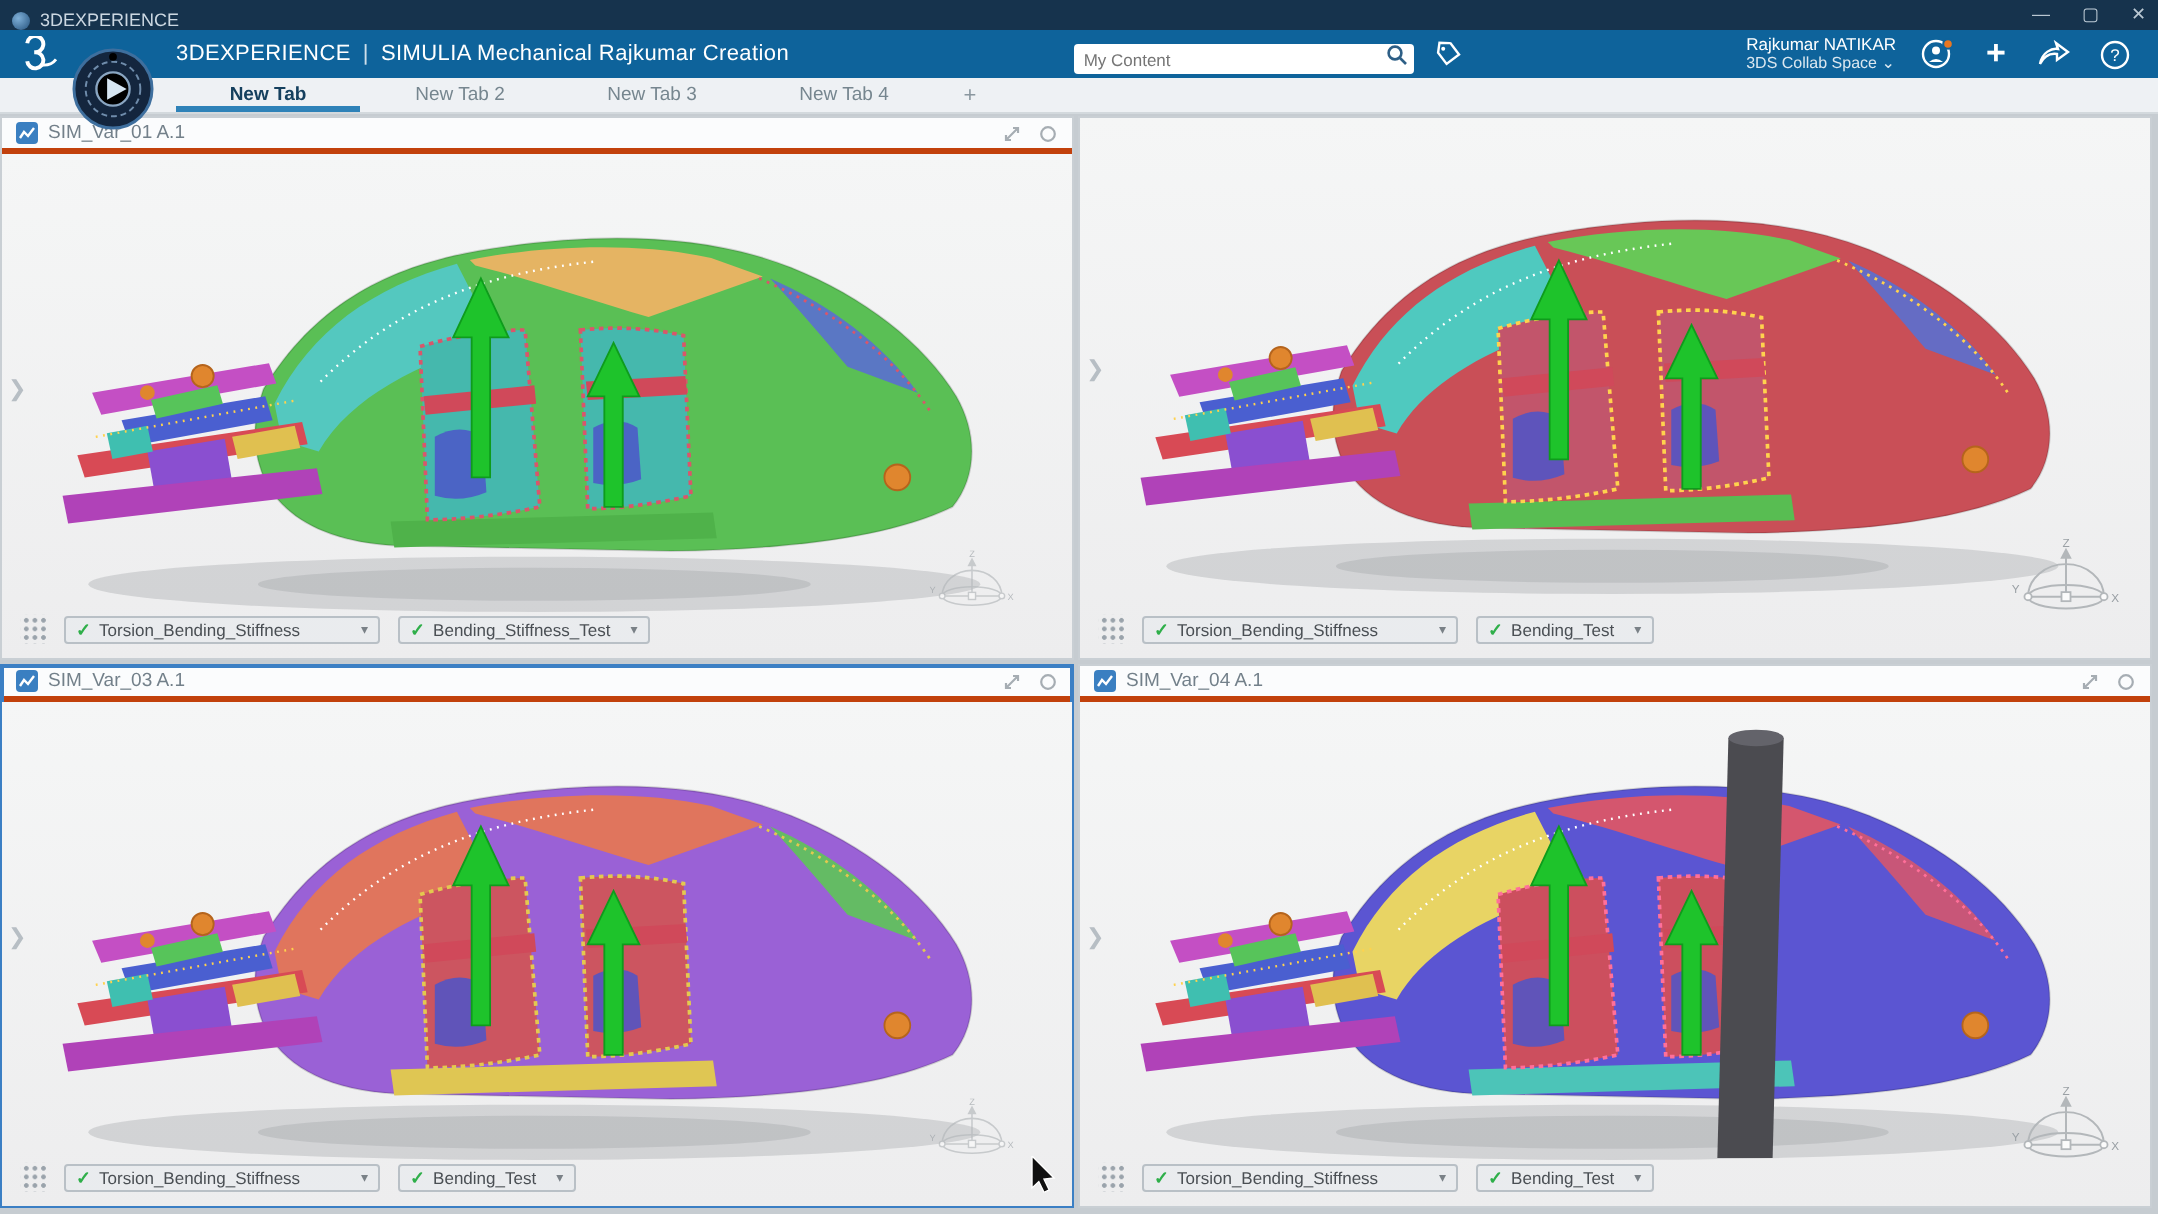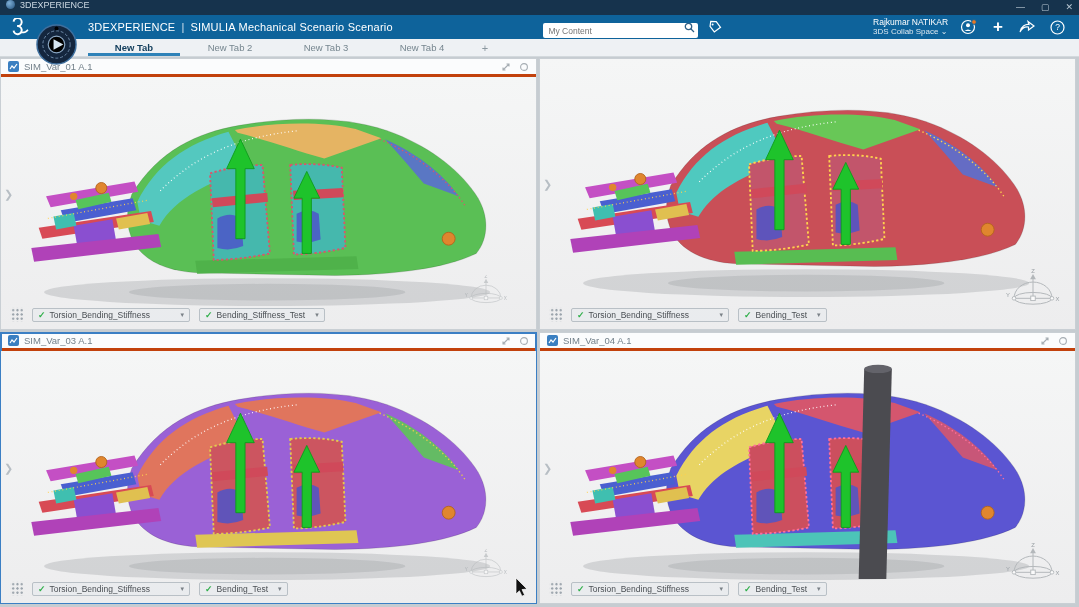--- a/index.html
+++ b/index.html
@@ -1,34 +1,34 @@
 <!DOCTYPE html>
 <html><head>
 <meta charset="utf-8">
 <style>
   * { margin:0; padding:0; box-sizing:border-box; }
   html,body { width:1079px; height:607px; overflow:hidden;
     font-family:"Liberation Sans", sans-serif; background:#c6ccd1; }
 
   
-  .titlebar { height:15px; background:#16334d; display:flex; align-items:flex-start;
+  .titlebar { height:15px; background:#16334d; display:flex; align-items:flex-end;
     padding:0 6px; color:#ccd8e2; font-size:9px; }
   .titlebar .appdot { width:9px; height:9px; border-radius:50%;
     background:radial-gradient(circle at 35% 35%, #7fb0d8, #24517c); margin-right:5px; }
   .tb-controls { margin-left:auto; display:flex; gap:16px; color:#b9c7d2; font-size:9px; }
   .tb-controls span { cursor:default; line-height:15px; }
 
   
   .appbar { height:24px; background:#0e639b; display:flex; align-items:center;
     color:#fff; padding:0 10px 0 8px; position:relative; }
   .logo3ds { width:22px; height:18px; }
   .brand { margin-left:58px; font-size:11px; letter-spacing:.2px; white-space:nowrap; }
   .brand b { font-weight:400; }
   .brand .sep { margin:0 6px; opacity:.8; }
-  .search { margin-left:auto; position:relative; width:155px; height:15px; }
+  .search { margin-left:auto; position:relative; width:170px; height:15px; }
   .search input { width:100%; height:100%; border:none; border-radius:2px; padding:0 18px 0 5px;
     font-size:8.5px; font-family:inherit; color:#333; background:#fff; outline:none; }
   .search svg { position:absolute; right:3px; top:2px; }
   .tagicon { margin-left:10px; }
   .userblock { margin-left:auto; text-align:left; line-height:1.25; margin-right:12px; }
   .userblock .uname { font-size:8.5px; }
   .userblock .uspace { font-size:8px; opacity:.85; }
   .abar-icons { display:flex; align-items:center; gap:15px; margin-right:4px; }
   .abar-icons .plus { font-size:17px; font-weight:700; line-height:20px; }
 
@@ -140,21 +140,21 @@
     <path d="M13,16 q6,1 9,-3" fill="none" stroke="#fff" stroke-width="1.6"></path>
   </svg>
   <svg class="compass" viewBox="0 0 42 42">
     <circle cx="21" cy="21" r="20" fill="#14263e" stroke="#3e6f9e" stroke-width="1.5"></circle>
     <circle cx="21" cy="21" r="14" fill="none" stroke="#6f8cab" stroke-width="1" stroke-dasharray="3,2"></circle>
     <circle cx="21" cy="21" r="8.5" fill="#1d3télé2f4e" stroke="#8aa6c2" stroke-width="1.2"></circle>
     <path d="M18,15.5 L28,21 L18,26.5 Z" fill="#d7e6f2"></path>
     <circle cx="21" cy="4.5" r="2" fill="#3b6販f97"></circle>
   </svg>
   <div class="brand">
-    <b>3D</b><span>EXPERIENCE</span><span class="sep">|</span><b>SIMULIA</b> <span>Mechanical Scenario Scenario</span>
+    <b>3D</b><span>EXPERIENCE</span><span class="sep">|</span><b>SIMULIA</b> <span>Mechanical Rajkumar Creation</span>
   </div>
   <div class="search">
     <input placeholder="My Content" style="">
     <svg width="11" height="11" viewBox="0 0 11 11">
       <circle cx="4.5" cy="4.5" r="3.2" fill="none" stroke="#2e5f86" stroke-width="1.3"></circle>
       <line x1="7" y1="7" x2="10" y2="10" stroke="#2e5f86" stroke-width="1.3"></line>
     </svg>
   </div>
   <svg class="tagicon" width="14" height="14" viewBox="0 0 14 14">
     <path d="M7.5,1.5 L12.5,6.5 L7,12 L2,7 L2,2 L7,1.5 Z" fill="none" stroke="#fff" stroke-width="1.2" transform="rotate(8 7 7)"></path>

